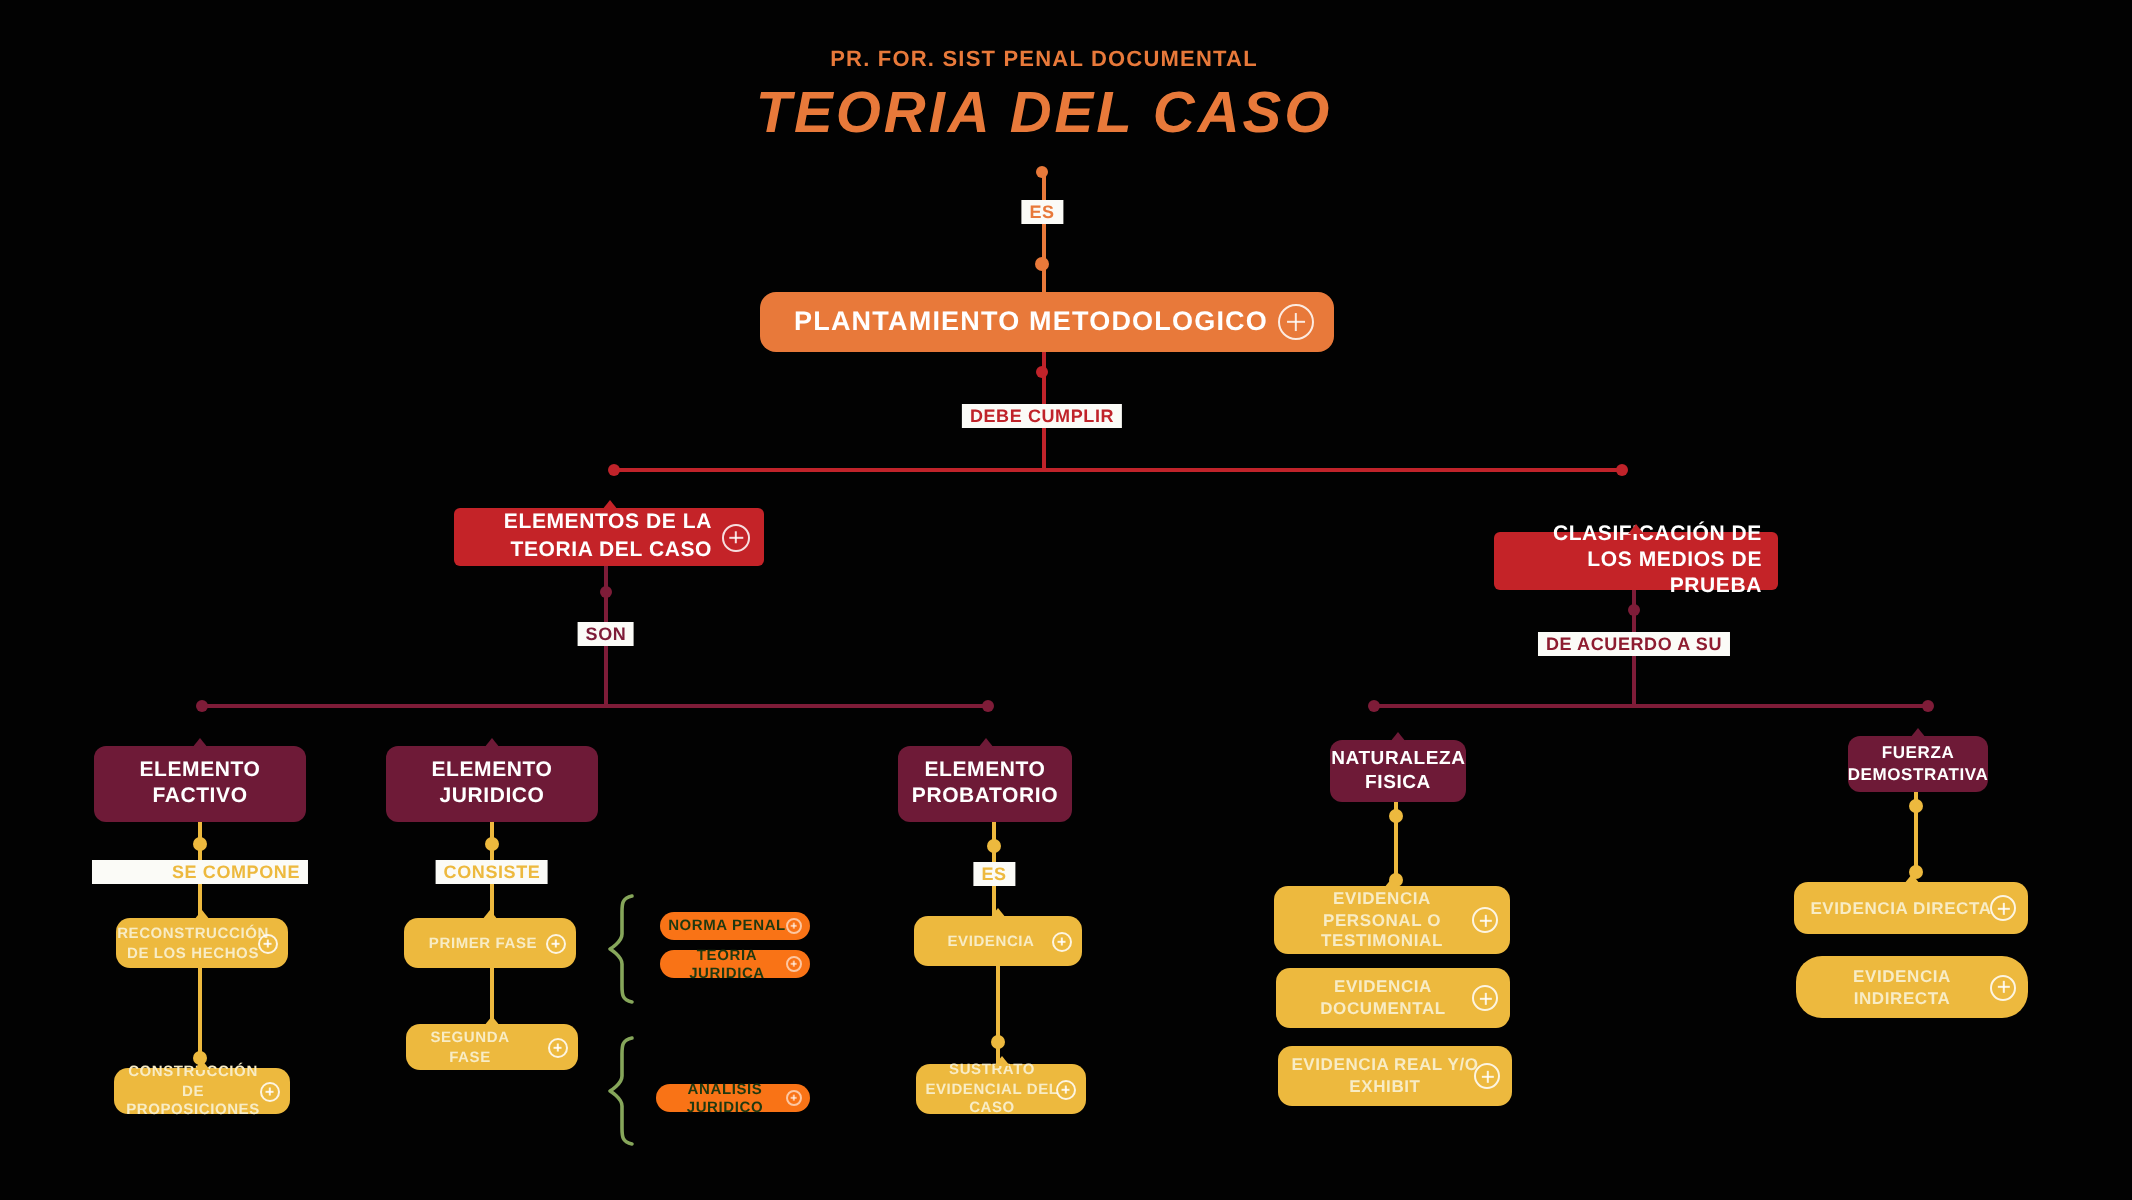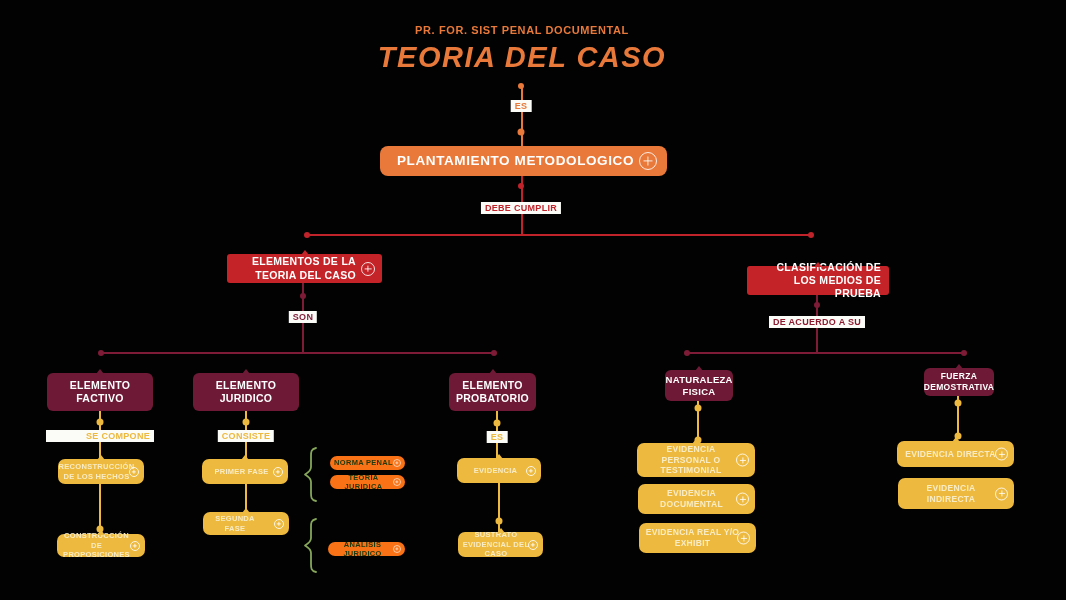--- a/index.html
+++ b/index.html
@@ -210,18 +210,18 @@
   </div>
 
   <div class="line" style="left:957px;top:396px;width:2px;height:43px;background:#EDB93E;"></div>
   <div class="dot" style="left:958px;top:403px;width:7px;height:7px;background:#EDB93E;"></div>
   <div class="dot" style="left:958px;top:436px;width:7px;height:7px;background:#EDB93E;"></div>
   <div class="node n-yellow n-yellow-lg" style="left:897px;top:441px;width:117px;height:26px;padding:0 16px 0 6px;">
     <span class="caret"></span>
     <span>EVIDENCIA DIRECTA</span>
     <span class="plus plus-13"></span>
   </div>
-  <div class="node n-yellow n-yellow-lg" style="left:898px;top:478px;width:116px;height:31px;padding:0 16px 0 6px;">
+  <div class="node n-yellow n-yellow-lg" style="left:898px;top:478px;width:116px;height:31px;padding:0 16px 0 6px;border-radius:13px;">
     <span>EVIDENCIA INDIRECTA</span>
     <span class="plus plus-13"></span>
   </div>
 
 </div>
 
 </body></html>

